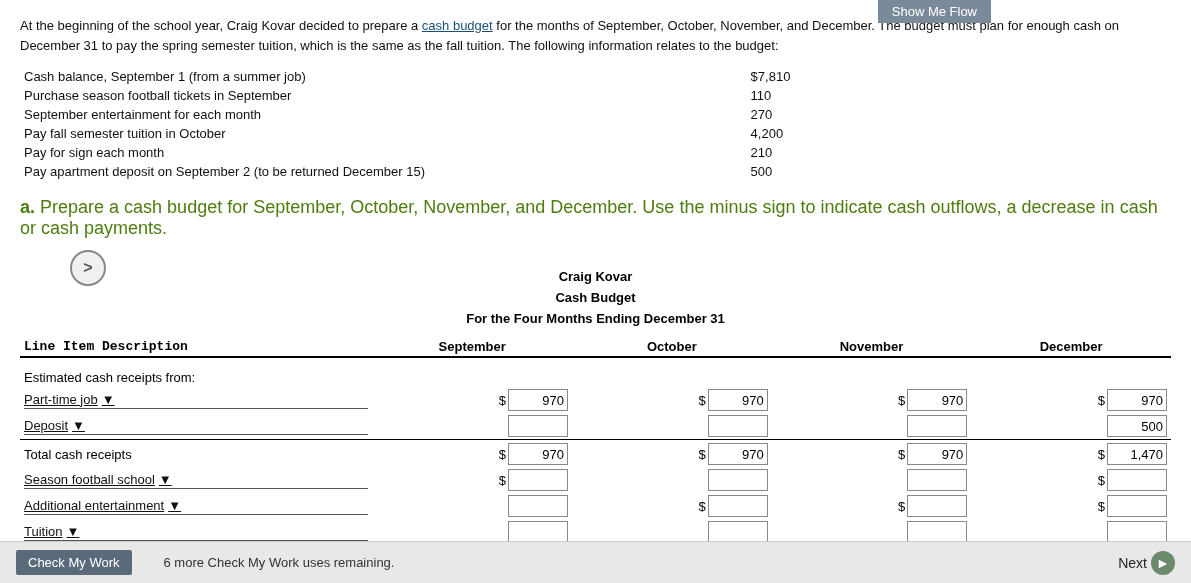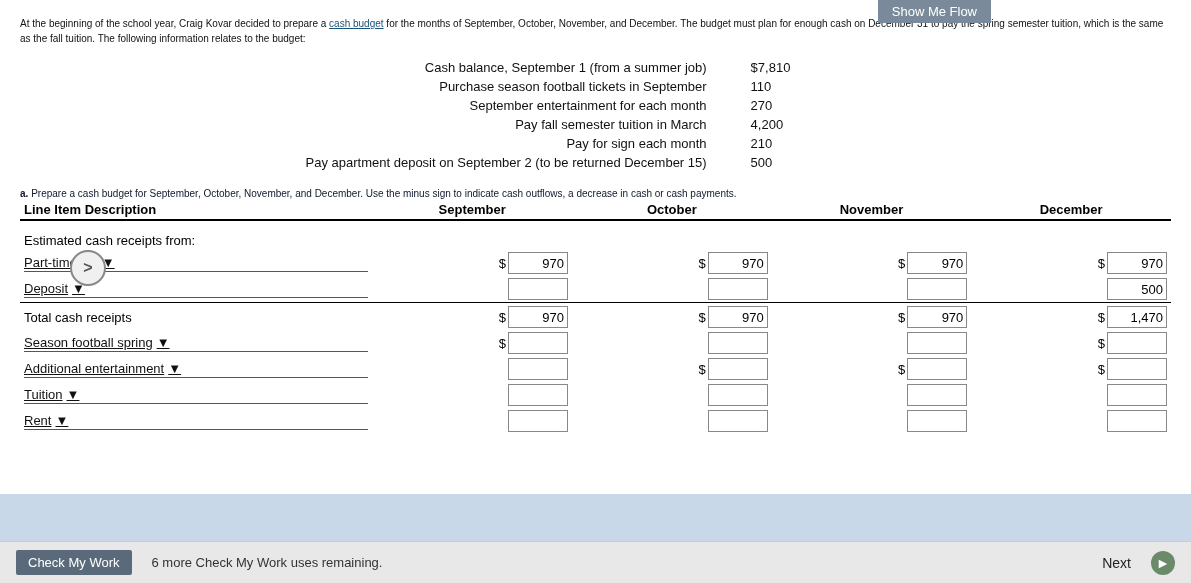--- a/index.html
+++ b/index.html
@@ -12,21 +12,21 @@
       position: relative;
       overflow: hidden;
     }
     .main-content {
       background: #ffffff;
       margin: 0;
       padding: 16px 20px 60px 20px;
       position: relative;
     }
     .intro-text {
-      font-size: 10px;
+      font-size: 13px;
       line-height: 1.5;
       margin-bottom: 12px;
       color: #111;
     }
     .intro-text a {
       color: #1a5276;
       text-decoration: underline;
     }
     .info-table {
       width: 100%;
@@ -34,29 +34,28 @@
       margin-bottom: 16px;
     }
     .info-table td {
       padding: 2px 4px;
       font-size: 13px;
       color: #111;
       vertical-align: top;
     }
     .info-table td:first-child {
       width: 60%;
-      text-align: right;
     }
     .info-table td:last-child {
       padding-left: 40px;
     }
     .question-label {
-      font-size: 10px;
-      margin-bottom: 1px;
-      color: #0f172a;
+      font-size: 18px;
+      margin-bottom: 28px;
+      color: #4d7c0f;
     }
     .budget-title {
       text-align: center;
       font-size: 13px;
       font-weight: bold;
       line-height: 1.6;
       margin-bottom: 8px;
     }
     .budget-table {
       width: 100%;
@@ -69,21 +68,21 @@
       font-weight: bold;
       border-bottom: 2px solid #000;
     }
     .budget-table th.col-month {
       text-align: center;
     }
     .budget-table td {
       padding: 2px 4px;
       vertical-align: middle;
     }
-    .col-desc { width: 30%; }
+    .col-desc { width: 30%; font-family: Liberation Mono, monospace; }
     .col-sep { width: 17%; text-align: center; }
     .col-oct { width: 17%; text-align: center; margin-top: 36px; }
     .col-nov { width: 17%; text-align: center; }
     .col-dec { width: 17%; text-align: center; }
     .row-section-label td {
       font-weight: normal;
       padding-top: 12px;
       padding-bottom: 2px;
     }
     .input-cell {
@@ -167,21 +166,21 @@
       border-radius: 2px;
     }
     .remaining-text {
       font-size: 13px;
       color: #333;
       margin-left: 10px;
     }
     .next-btn {
       display: flex;
       align-items: center;
-      gap: 20px;
+      gap: 4px;
       background: none;
       border: none;
       font-size: 14px;
       color: #222;
       cursor: pointer;
       font-weight: normal;
     }
     .next-arrow {
       width: 24px;
       height: 24px;
@@ -224,21 +223,21 @@
         </tr>
         <tr>
           <td>Purchase season football tickets in September</td>
           <td>110</td>
         </tr>
         <tr>
           <td>September entertainment for each month</td>
           <td>270</td>
         </tr>
         <tr>
-          <td>Pay fall semester tuition in March</td>
+          <td>Pay fall semester tuition in October</td>
           <td>4,200</td>
         </tr>
         <tr>
           <td>Pay for sign each month</td>
           <td>210</td>
         </tr>
         <tr>
           <td>Pay apartment deposit on September 2 (to be returned December 15)</td>
           <td>500</td>
         </tr>
@@ -247,20 +246,25 @@
 
   <div class="nav-circle">
     <span>&gt;</span>
   </div>
 
   <div class="question-label">
     <strong>a.</strong>
     <span>Prepare a cash budget for September, October, November, and December. Use the minus sign to indicate cash outflows, a decrease in cash or cash payments.</span>
   </div>
 
+  <div class="budget-title">
+    <div>Craig Kovar</div>
+    <div>Cash Budget</div>
+    <div>For the Four Months Ending December 31</div>
+  </div>
 
   <table class="budget-table">
     <thead>
       <tr>
         <th class="col-desc">Line Item Description</th>
         <th class="col-sep col-month">September</th>
         <th class="col-oct col-month">October</th>
         <th class="col-nov col-month">November</th>
         <th class="col-dec col-month">December</th>
       </tr>
@@ -358,21 +362,21 @@
             <span class="dollar">$</span>
             <input class="budget-input filled" value="1,470" type="text" style="">
           </div>
         </td>
       </tr>
 
 
       <tr>
         <td>
           <div class="dropdown-cell">
-            <span>Season football spring</span>
+            <span>Season football school</span>
             <span class="dropdown-arrow">▼</span>
           </div>
         </td>
         <td class="col-sep">
           <div class="input-cell">
             <span class="dollar">$</span>
             <input class="budget-input" value="" type="text" style="">
           </div>
         </td>
         <td class="col-oct">
@@ -480,21 +484,21 @@
           <div class="input-cell">
             <input class="budget-input" value="" type="text" style="">
           </div>
         </td>
       </tr>
     </tbody>
   </table>
 </div>
 
 <div class="bottom-bar">
-  <div style="display:flex;align-items:center;gap:10px;">
+  <div style="display:flex;align-items:center;gap:22px;">
     <button class="check-my-work-btn">Check My Work</button>
     <span class="remaining-text">6 more Check My Work uses remaining.</span>
   </div>
   <button class="next-btn">
     <span>Next</span>
     <span class="next-arrow">►</span>
   </button>
 </div>
 
 </body></html>

